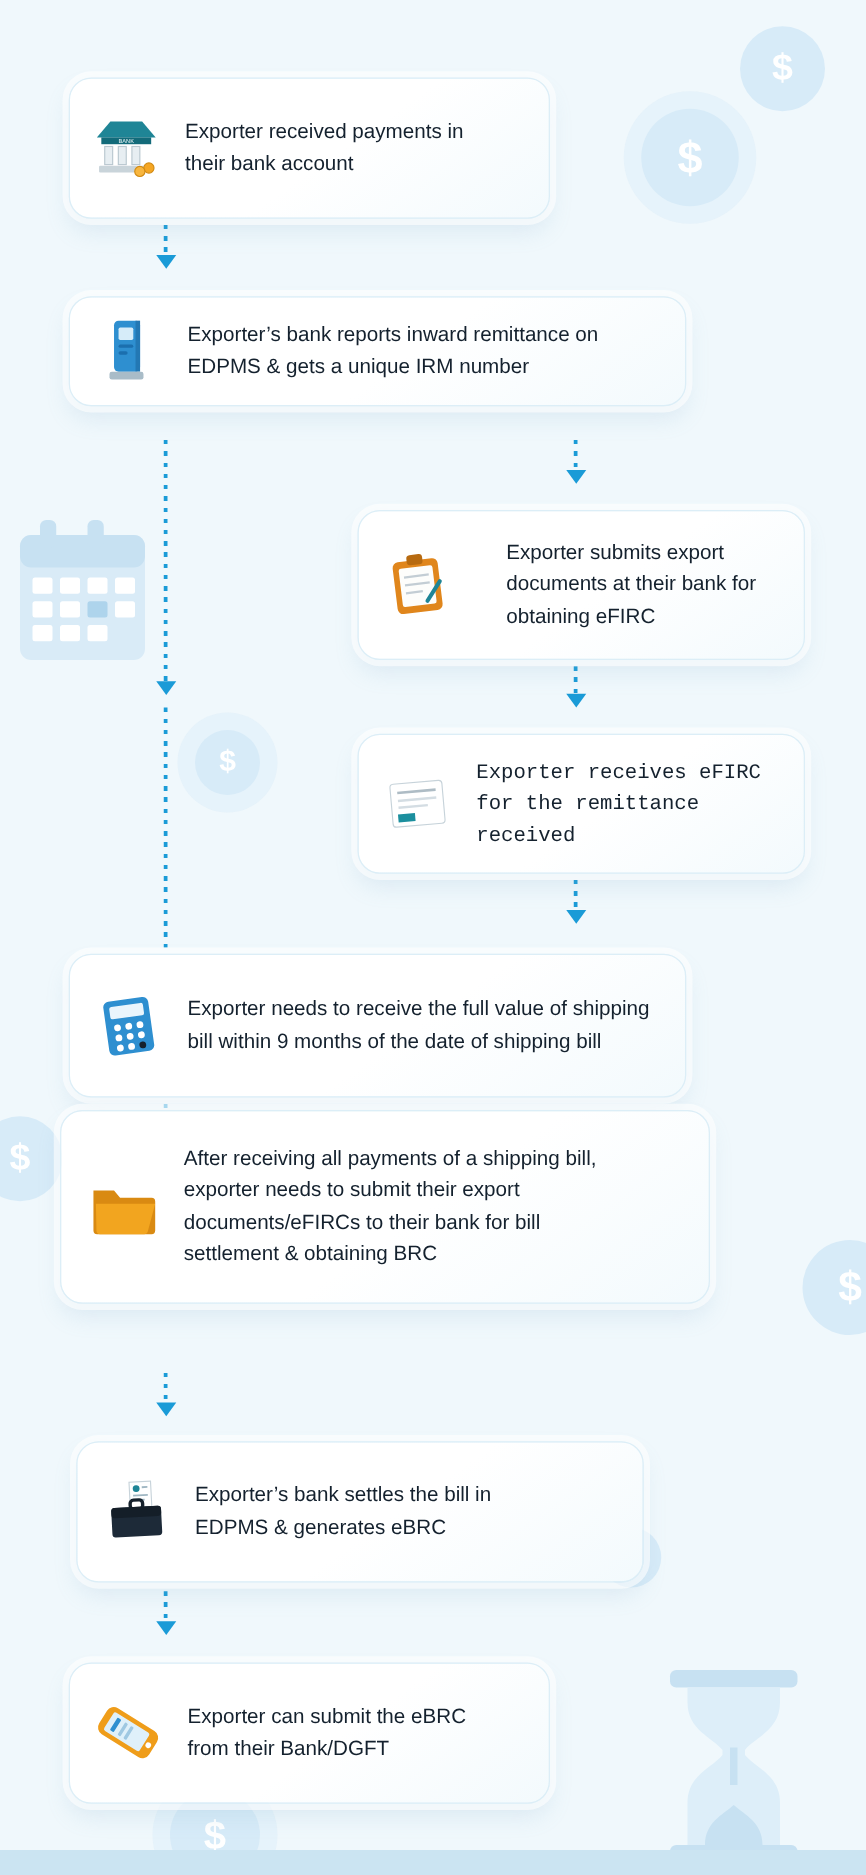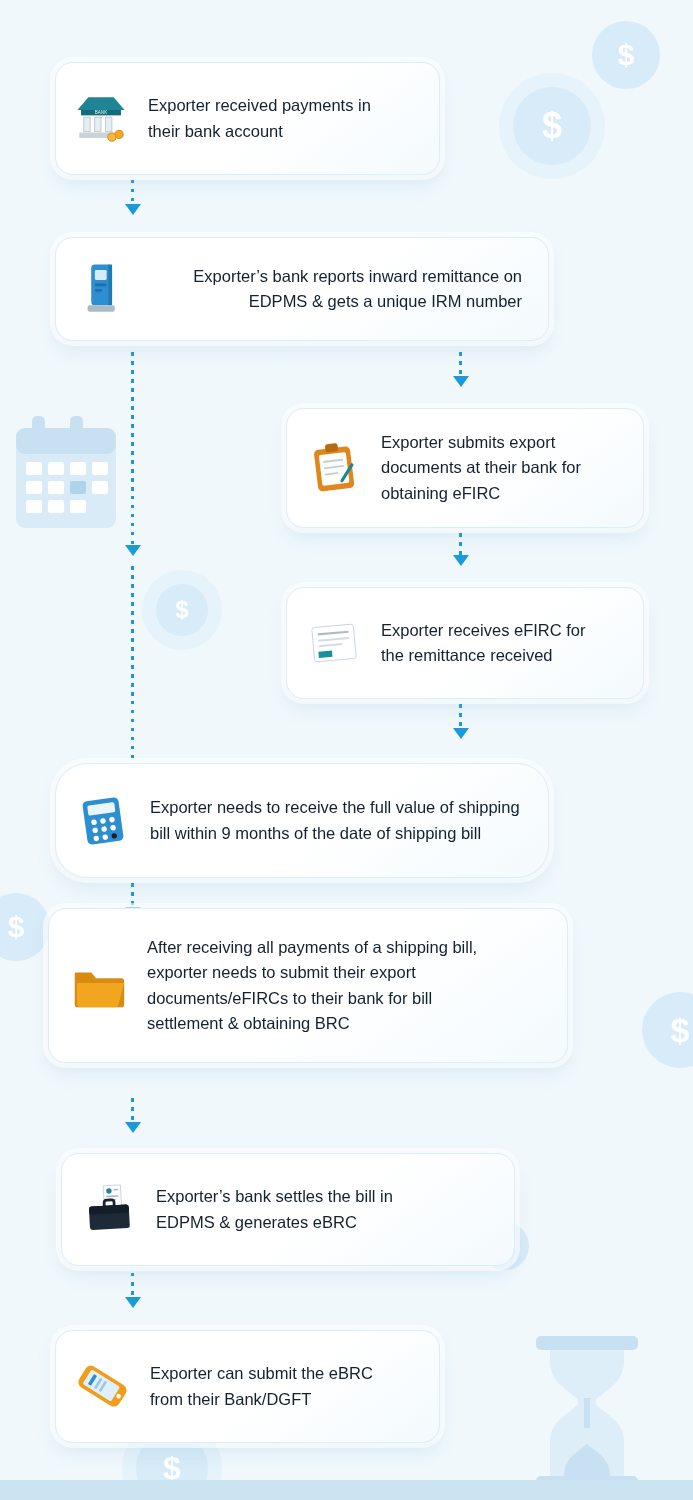--- a/index.html
+++ b/index.html
@@ -140,21 +140,21 @@
         <rect x="25" y="30" width="7" height="16" fill="#e7eef2" stroke="#b9c7cf"></rect>
         <rect x="37" y="30" width="7" height="16" fill="#e7eef2" stroke="#b9c7cf"></rect>
         <rect x="8" y="47" width="40" height="6" rx="1" fill="#c9d4da"></rect>
         <circle cx="52" cy="49" r="4.5" fill="#f5a623" stroke="#d18a12"></circle>
         <circle cx="44" cy="52" r="4.5" fill="#f8b63f" stroke="#d18a12"></circle>
       </svg>
     </span>
     <p style="max-width:258px;">Exporter received payments in their bank account</p>
   </div>
 
-  <div class="card" style="left:55px; top:237px; width:494px; height:104px;text-align:right;">
+  <div class="card" style="left:55px; top:237px; width:494px; height:88px;">
     <span class="icon">
       <svg viewBox="0 0 64 64">
         <rect x="19" y="5" width="23" height="45" rx="4" fill="#2e8fd0"></rect>
         <rect x="38" y="5" width="4" height="45" fill="#2378b4"></rect>
         <rect x="23" y="11" width="13" height="11" rx="1.5" fill="#d6ecf9"></rect>
         <rect x="23" y="26" width="13" height="3" rx="1.5" fill="#1b6fae"></rect>
         <rect x="23" y="32" width="8" height="3" rx="1.5" fill="#1b6fae"></rect>
         <rect x="15" y="50" width="30" height="7" rx="2" fill="#a9bcc8"></rect>
       </svg>
     </span>
@@ -168,39 +168,39 @@
           <rect x="12" y="10" width="40" height="46" rx="5" fill="#e0861c"></rect>
           <rect x="17" y="16" width="30" height="34" rx="2" fill="#fdfdfb"></rect>
           <rect x="25" y="5" width="14" height="9" rx="3" fill="#b76a10"></rect>
           <line x1="21" y1="24" x2="43" y2="24" stroke="#c3cdd4" stroke-width="2"></line>
           <line x1="21" y1="31" x2="43" y2="31" stroke="#c3cdd4" stroke-width="2"></line>
           <line x1="21" y1="38" x2="36" y2="38" stroke="#c3cdd4" stroke-width="2"></line>
           <line x1="39" y1="47" x2="52" y2="31" stroke="#1f8596" stroke-width="3.5" stroke-linecap="round"></line>
         </g>
       </svg>
     </span>
-    <p style="max-width:228px;">Exporter submits export documents at their bank for obtaining eFIRC</p>
+    <p style="max-width:228px;margin-left:24px;">Exporter submits export documents at their bank for obtaining eFIRC</p>
   </div>
 
   <div class="card" style="left:286px; top:587px; width:358px; height:112px;">
     <span class="icon">
       <svg viewBox="0 0 64 64">
         <g transform="rotate(-5 32 32)">
           <rect x="9" y="13" width="46" height="38" rx="3" fill="#ffffff" stroke="#c7d3da"></rect>
           <line x1="15" y1="21" x2="49" y2="21" stroke="#aebcc5" stroke-width="2.4"></line>
           <line x1="15" y1="28" x2="49" y2="28" stroke="#d4dde3" stroke-width="2.2"></line>
           <line x1="15" y1="34" x2="41" y2="34" stroke="#d4dde3" stroke-width="2.2"></line>
           <rect x="14" y="40" width="15" height="7" fill="#1b8f9e"></rect>
         </g>
       </svg>
     </span>
-    <p style="max-width:228px;">Exporter receives eFIRC for the remittance received</p>
-  </div>
-
-  <div class="card" style="left:55px; top:763px; width:494px; height:115px;border-radius:32px;">
+    <p style="max-width:228px;font-family:Liberation Mono, monospace;">Exporter receives eFIRC for the remittance received</p>
+  </div>
+
+  <div class="card" style="left:55px; top:763px; width:494px; height:115px;">
     <span class="icon">
       <svg viewBox="0 0 64 64">
         <g transform="rotate(-8 32 32)">
           <rect x="12" y="8" width="40" height="48" rx="5" fill="#2e8fd0"></rect>
           <rect x="17" y="13" width="30" height="11" rx="2" fill="#eaf5fc"></rect>
           <g fill="#ffffff">
             <circle cx="22" cy="32" r="3"></circle>
               <circle cx="32" cy="32" r="3"></circle>
               <circle cx="42" cy="32" r="3"></circle>
             <circle cx="22" cy="41" r="3"></circle>
@@ -209,21 +209,21 @@
             <circle cx="22" cy="50" r="3"></circle>
               <circle cx="32" cy="50" r="3"></circle>
           </g>
           <circle cx="42" cy="50" r="3" fill="#16212c"></circle>
         </g>
       </svg>
     </span>
     <p style="max-width:372px;">Exporter needs to receive the full value of shipping bill within 9 months of the date of shipping bill</p>
   </div>
 
-  <div class="card" style="left:48px; top:908px; width:520px; height:155px;align-items:center;">
+  <div class="card" style="left:48px; top:888px; width:520px; height:155px;align-items:center;">
     <span class="icon" style="width:62px; height:62px;">
       <svg viewBox="0 0 64 64">
         <path d="M8 18 h17 l5 6 h26 a3 3 0 0 1 3 3 v24 a3 3 0 0 1 -3 3 H11 a3 3 0 0 1 -3 -3 z" fill="#d98a12"></path>
         <path d="M10 29 h49 l-6 22.5 a3 3 0 0 1 -2.9 2.5 H13.5 a3 3 0 0 1 -3 -2.6 z" fill="#f2a51f"></path>
       </svg>
     </span>
     <p style="max-width:356px;">After receiving all payments of a shipping bill, exporter needs to submit their export documents/eFIRCs to their bank for bill settlement &amp; obtaining BRC</p>
   </div>
 
   <div class="card" style="left:61px; top:1153px; width:454px; height:113px;">

